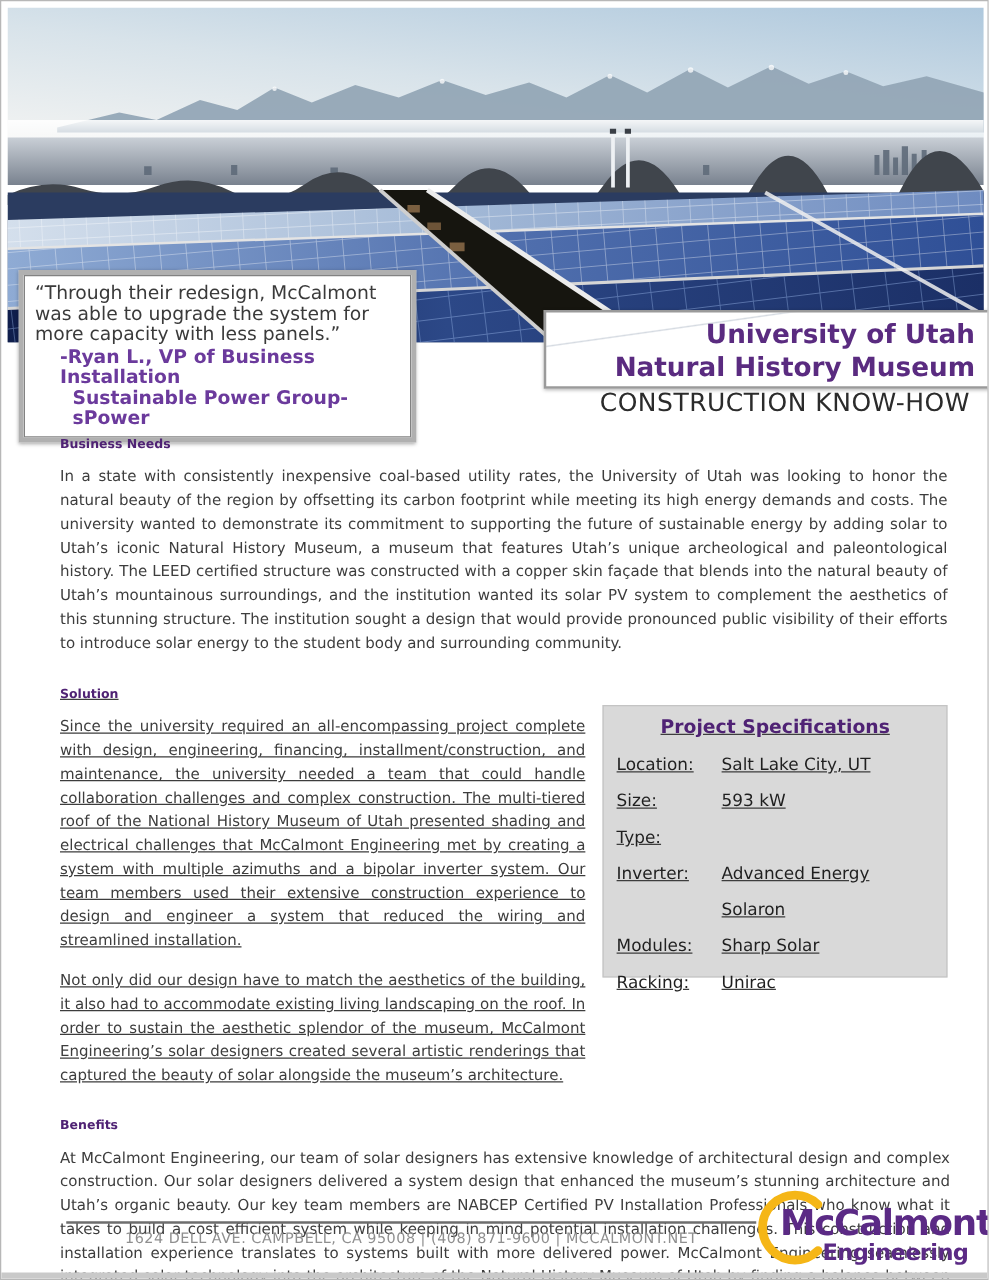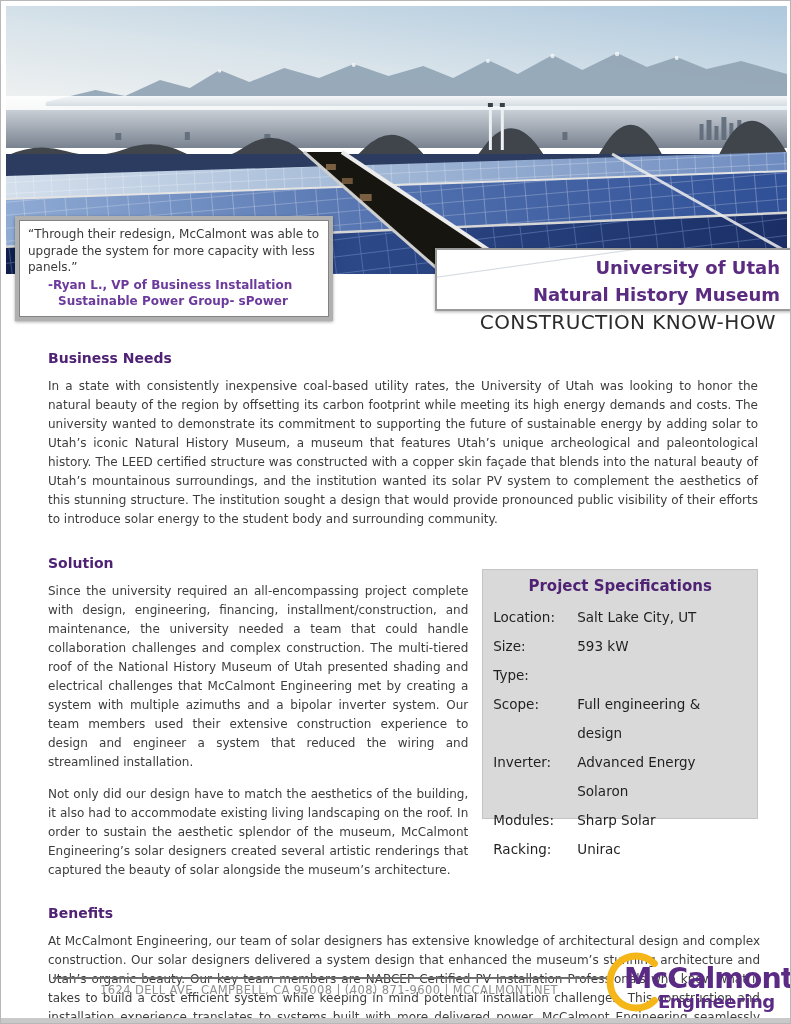--- a/index.html
+++ b/index.html
@@ -18,48 +18,48 @@
 
   
   .hero{position:absolute;left:5px;top:5px;width:781px;height:268px;}
   .hero svg{display:block;width:100%;height:100%;}
 
   
   .quote-box{
     position:absolute;left:14px;top:215px;width:318px;min-height:86px;
     background:#fff;border:4px solid #b0b0b0;
     box-shadow:inset 0 0 0 1px #828282,0 1px 3px rgba(0,0,0,.35);
-    padding:6px 8px 7px 9px;font-size:12px;line-height:16.5px;color:#3a3a3a;
+    padding:6px 8px 7px 9px;font-size:15px;line-height:16.5px;color:#3a3a3a;
   }
   .quote-attr{color:var(--purple-attr);font-weight:bold;padding-left:20px;margin-top:1px;}
   .quote-attr2{color:var(--purple-attr);font-weight:bold;padding-left:30px;}
 
   
   .title-box{
     position:absolute;left:434px;top:247px;width:357px;height:63px;
     background:
       linear-gradient(172deg,transparent 24%,rgba(160,172,188,.45) 25%,transparent 26%),
       #ffffff;
     border:2px solid #9a9a9a;box-shadow:0 1px 3px rgba(0,0,0,.3);
     text-align:right;padding:4px 10px 0 0;
-    font-weight:bold;font-size:18px;line-height:27px;color:var(--purple-title);
+    font-weight:bold;font-size:21px;line-height:27px;color:var(--purple-title);
   }
 
   
   .content{position:absolute;left:47px;top:309px;width:710px;}
   .knowhow{text-align:right;margin-right:-18px;font-size:20px;letter-spacing:.4px;color:var(--knowhow);}
-  h2.sec{font-size:14px;font-weight:bold;color:var(--purple-heading);margin-top:16px;margin-bottom:11px;}
+  h2.sec{font-size:10px;font-weight:bold;color:var(--purple-heading);margin-top:16px;margin-bottom:11px;}
   p.body{font-size:12px;line-height:19px;text-align:justify;color:var(--body-text);}
-  .solution-row{display:flex;margin-top:14px;}
+  .solution-row{display:flex;margin-top:14px;text-decoration:underline;}
   .solution-col{width:434px;}
   .solution-col p.body + p.body{margin-top:13px;}
 
   
   .specs{
-    margin-left:14px;margin-top:26px;width:284px;height:250px;
+    margin-left:14px;margin-top:26px;width:284px;height:218px;
     background:var(--specs-bg);border:1px solid #c4c4c4;padding:7px 10px 0 10px;
   }
   .specs-title{text-align:center;font-weight:bold;font-size:15px;color:var(--purple-heading);margin-bottom:8px;}
   .spec-row{display:flex;font-size:13.5px;color:#1f1f1f;line-height:29px;}
   .spec-label{width:84px;flex:none;}
   .spec-value{flex:1;}
 
   .benefits-wrap{margin-top:25px;}
 
   
@@ -214,24 +214,20 @@
           <span class="spec-value">Salt Lake City, UT</span>
         </div>
         <div class="spec-row">
           <span class="spec-label">Size:</span>
           <span class="spec-value">593 kW</span>
         </div>
         <div class="spec-row">
           <span class="spec-label">Type:</span>
         </div>
         <div class="spec-row">
-          <span class="spec-label">Scope:</span>
-          <span class="spec-value">Full engineering &amp; design</span>
-        </div>
-        <div class="spec-row">
           <span class="spec-label">Inverter:</span>
           <span class="spec-value">Advanced Energy Solaron</span>
         </div>
         <div class="spec-row">
           <span class="spec-label">Modules:</span>
           <span class="spec-value">Sharp Solar</span>
         </div>
         <div class="spec-row">
           <span class="spec-label">Racking:</span>
           <span class="spec-value">Unirac</span>

